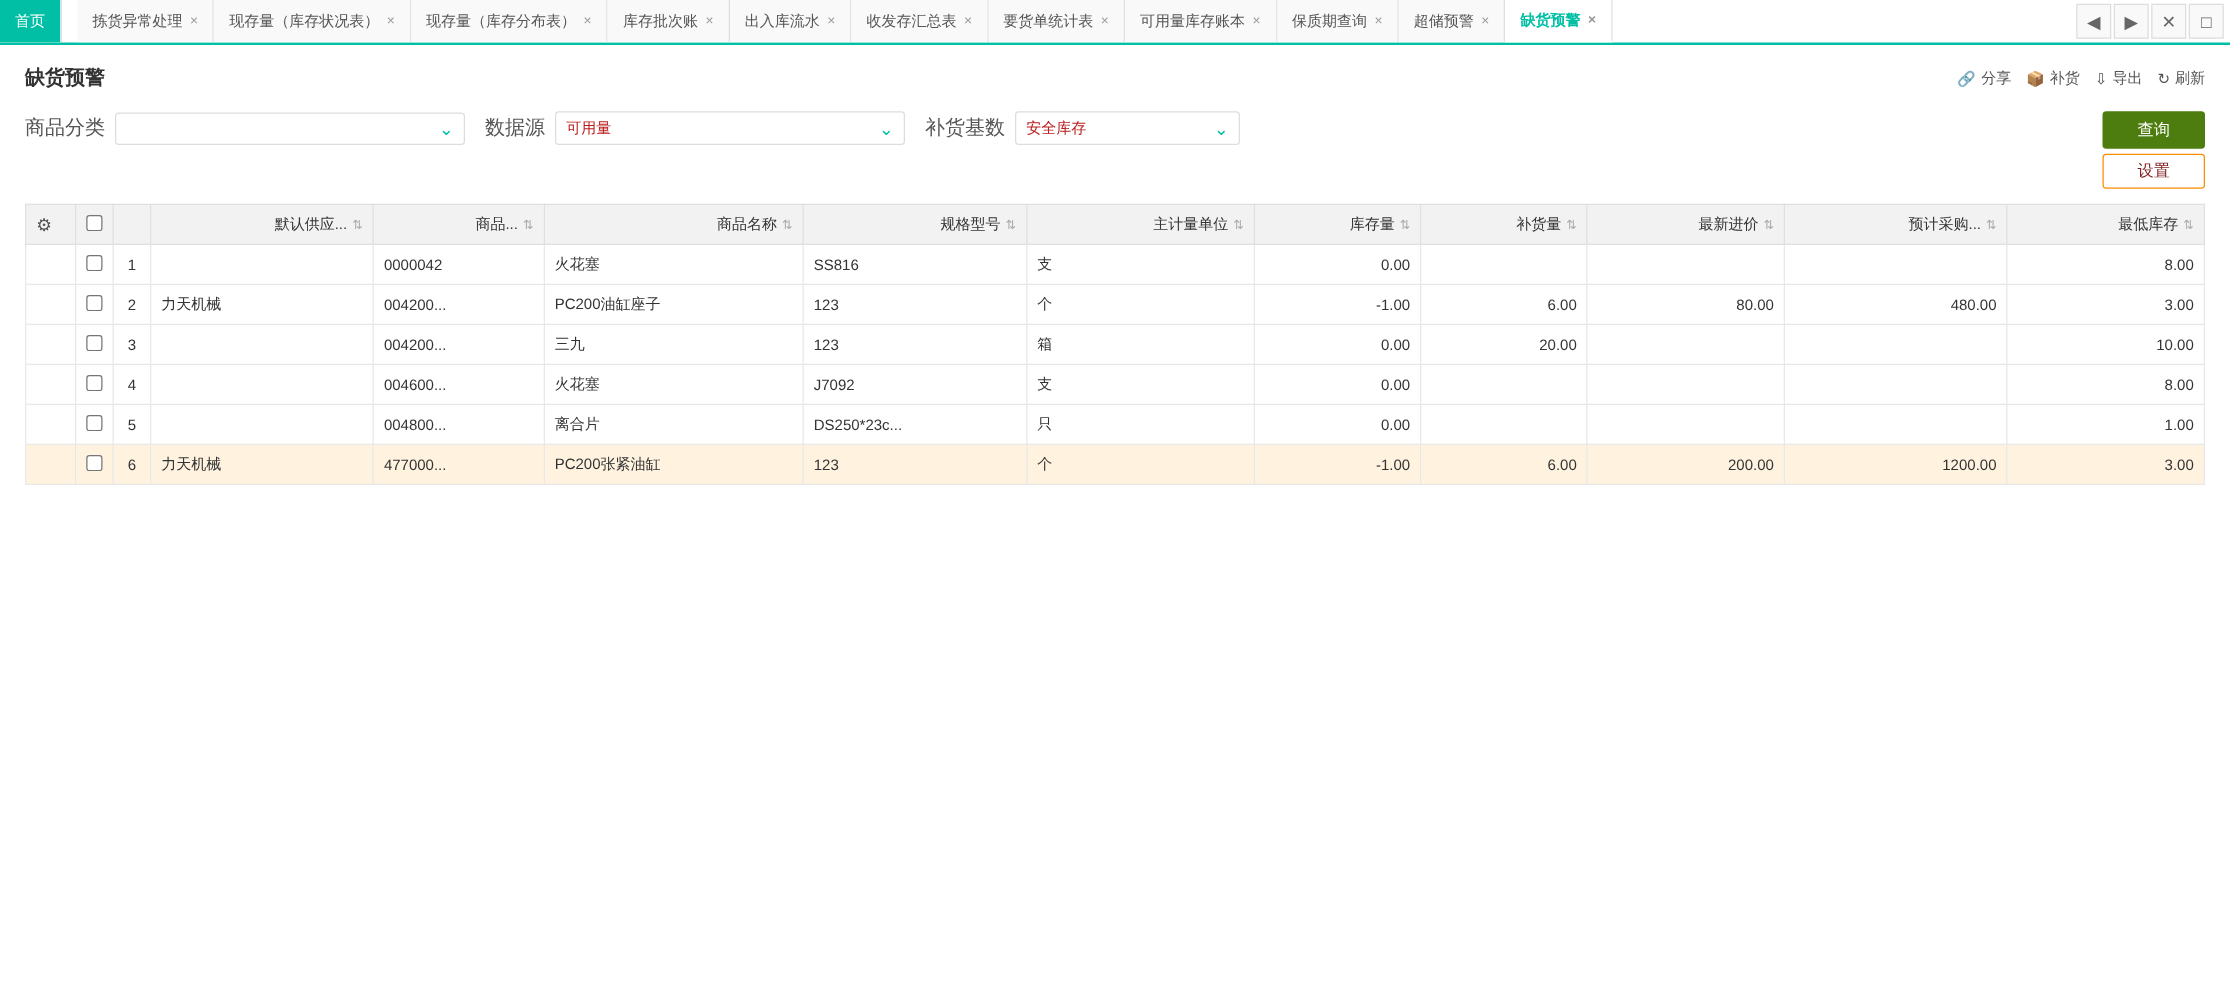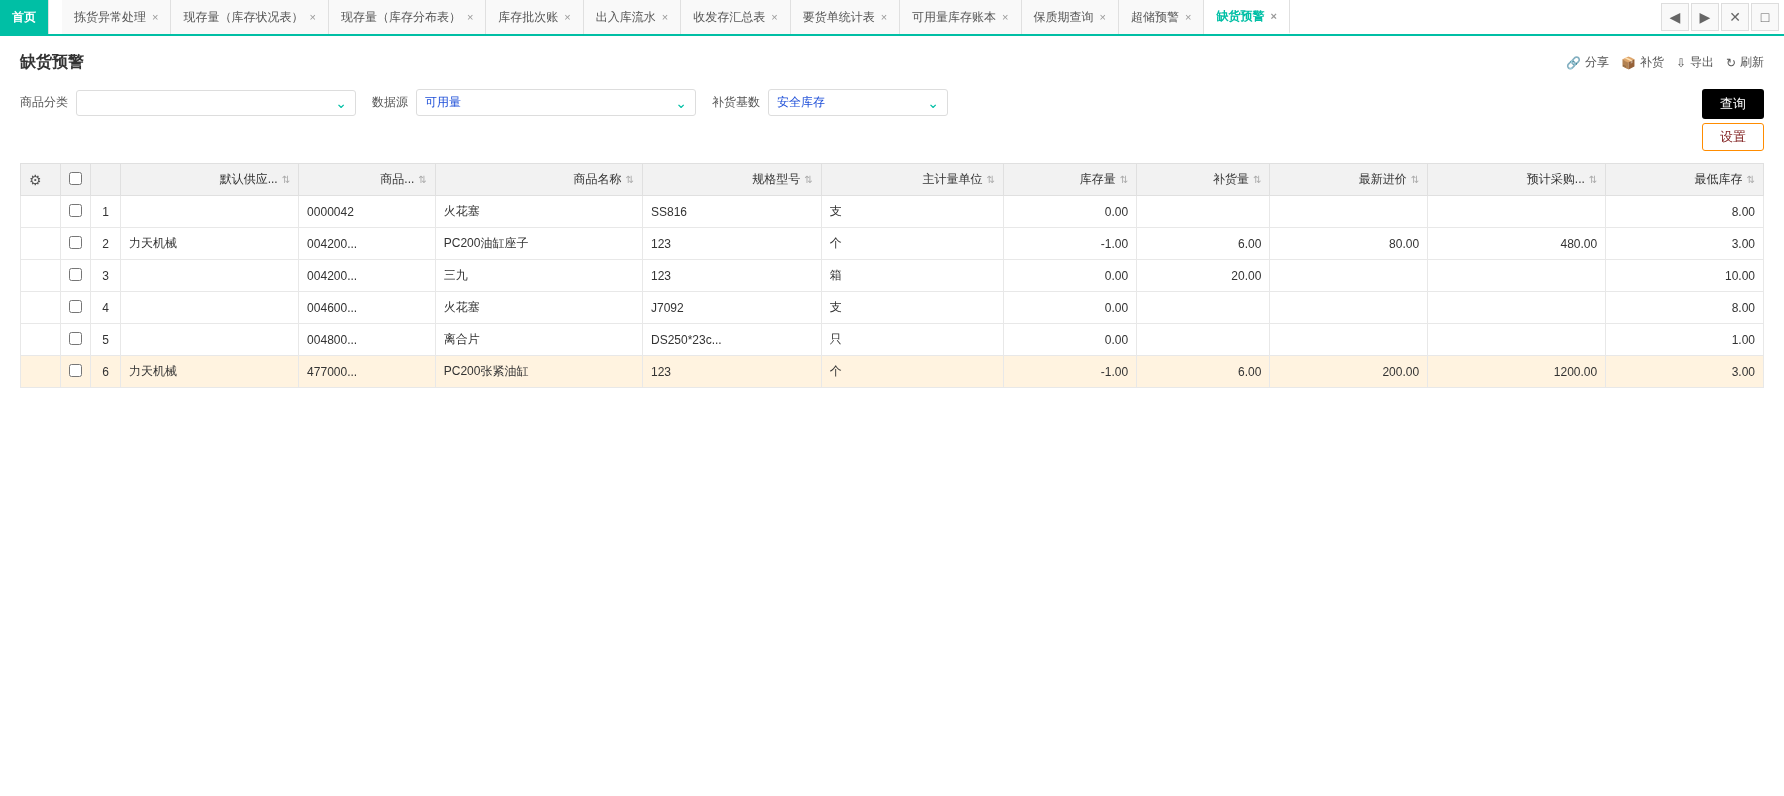--- a/index.html
+++ b/index.html
@@ -23,21 +23,21 @@
       cursor: pointer;
       font-size: 12px;
       color: #555;
       border-right: 1px solid #e0e0e0;
       background: #f9f9f9;
       position: relative;
     }
     .nav-tab.home {
       background: #00bfa5;
       color: #fff;
-      font-weight: bold;
+      font-weight: normal;
     }
     .nav-tab.active {
       background: #fff;
       color: #00bfa5;
       border-bottom: 2px solid #fff;
       font-weight: bold;
     }
     .nav-tab .close-btn {
       margin-left: 6px;
       font-size: 11px;
@@ -94,49 +94,49 @@
       font-size: 12px;
       color: #555;
       cursor: pointer;
     }
     .filter-group {
       display: flex;
       align-items: center;
       gap: 8px;
     }
     .filter-label {
-      font-size: 12px;
+      font-size: 16px;
       color: #555;
       white-space: nowrap;
     }
     .filter-select {
       display: flex;
       align-items: center;
       border: 1px solid #ddd;
       border-radius: 3px;
       padding: 4px 8px;
       background: #fff;
       cursor: pointer;
       min-width: 200px;
       font-size: 12px;
       color: #333;
       justify-content: space-between;
     }
     .filter-select .arrow { color: #00bfa5; font-size: 14px; }
 
     .filter-value {
       font-size: 12px;
-      color: #1d4ed8;
+      color: #b91c1c;
     }
 
     .btn-query {
-      background: #000000;
+      background: #4d7c0f;
       color: #fff;
       border: none;
-      padding: 6px 18px;
+      padding: 6px 28px;
       border-radius: 3px;
       cursor: pointer;
       font-size: 13px;
     }
     .btn-setting {
       background: #fff;
       color: #7f1d1d;
       border: 1px solid #ff8c00;
       padding: 4px 14px;
       border-radius: 3px;

